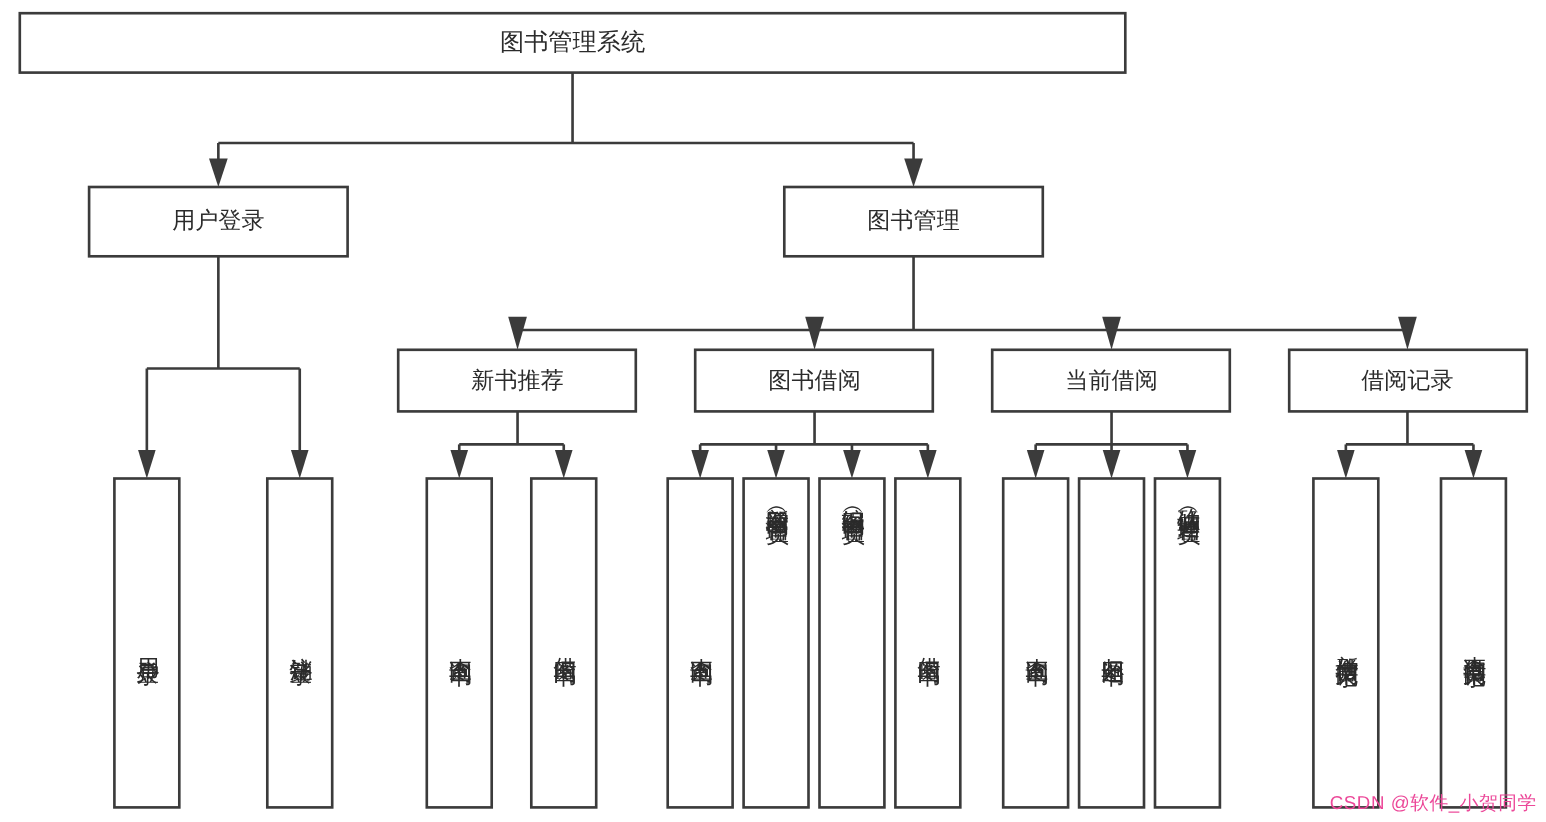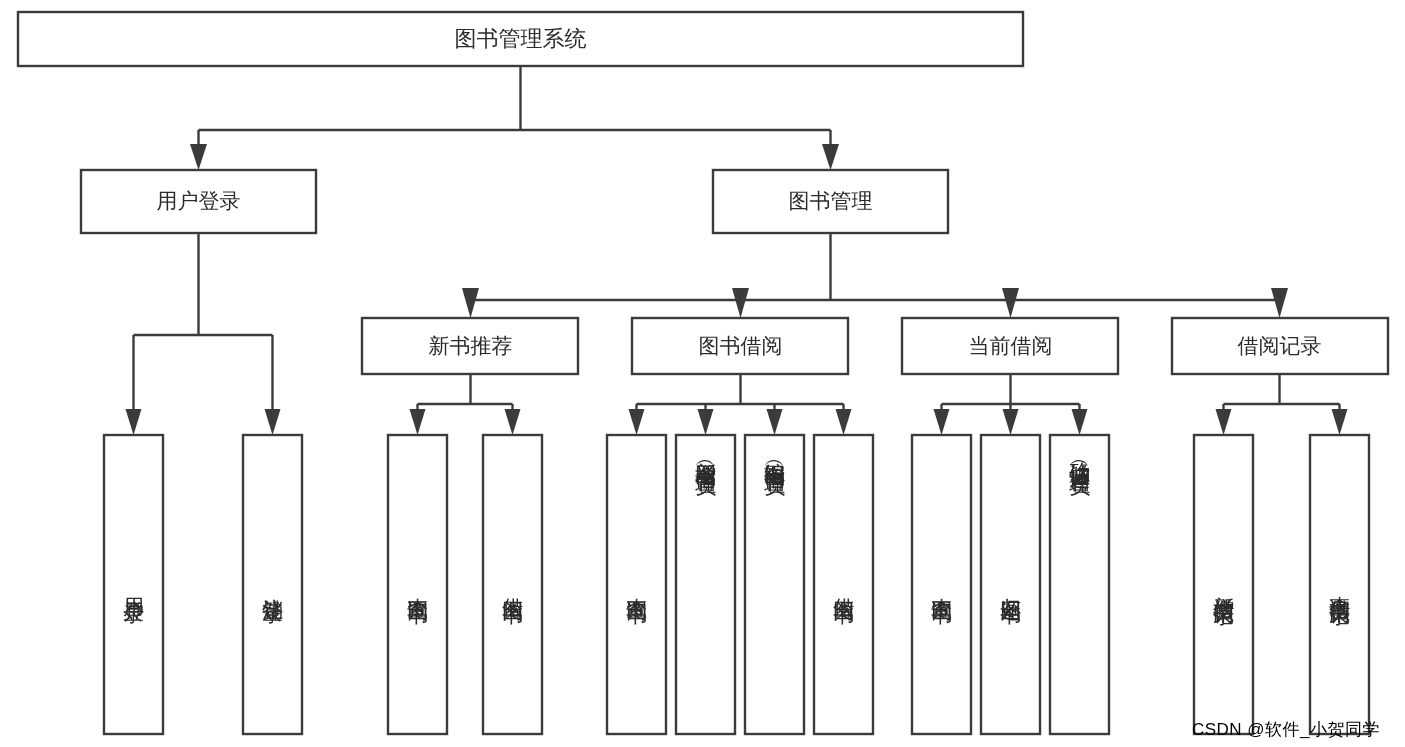--- a/index.html
+++ b/index.html
@@ -62,25 +62,25 @@
     font-family: "Liberation Sans", "DejaVu Sans", sans-serif;
     font-size: 21px;
     line-height: 1.16;
     color: #2b2b2b;
     letter-spacing: 2px;
     white-space: nowrap;
     pointer-events: none;
   }
   .watermark {
     position: absolute;
-    right: 25px;
+    right: 8px;
     bottom: 6px;
     font-family: "Liberation Sans", "DejaVu Sans", sans-serif;
     font-size: 17px;
-    color: #000000;
+    color: #ec4899;
     letter-spacing: 0.5px;
     user-select: none;
   }
 </style>
 </head>
 <body>
 
 <div id="diagram-root">
 
   <svg id="flow-svg" viewBox="0 0 1405 747">

